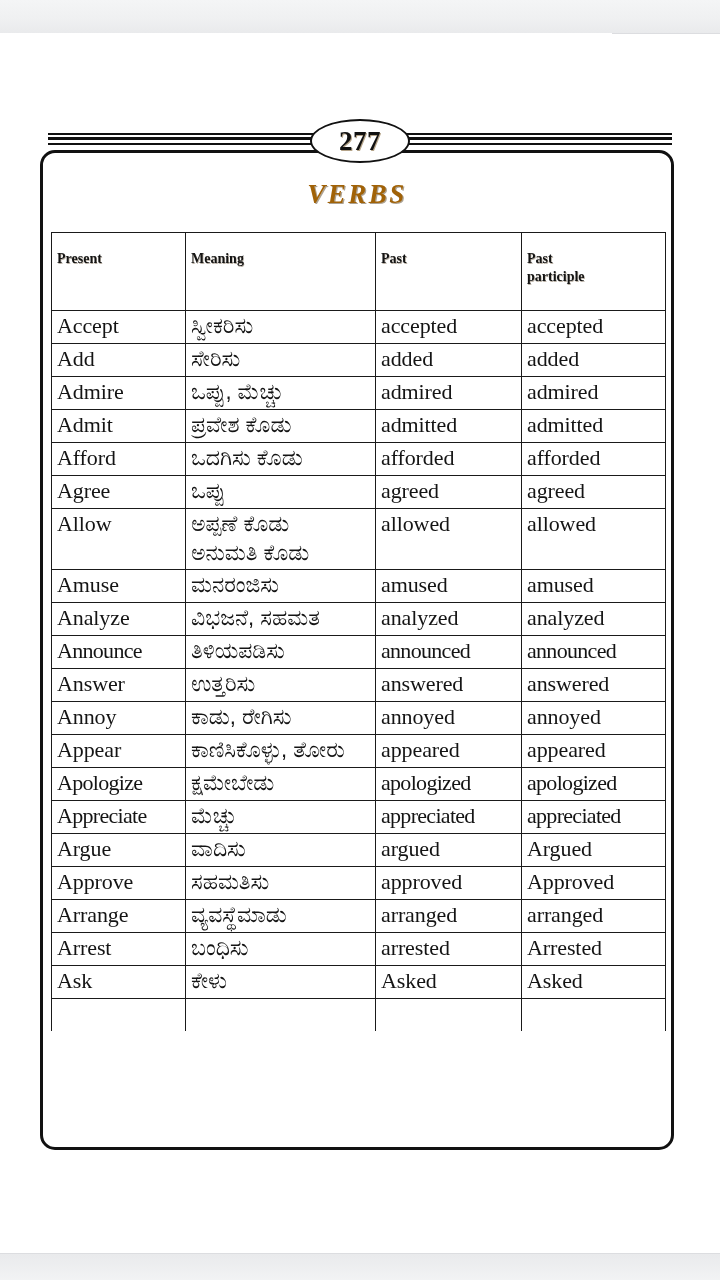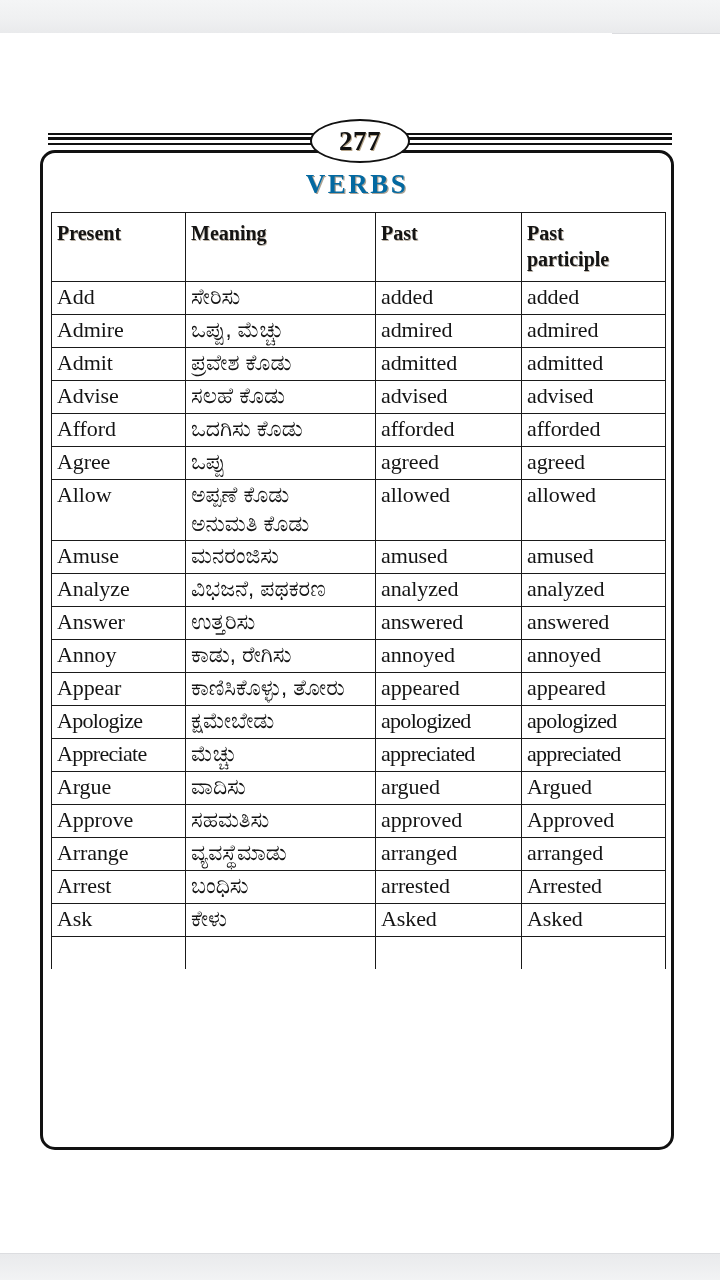--- a/index.html
+++ b/index.html
@@ -102,29 +102,30 @@
     left: 40px;
     width: 634px;
     height: 1000px;
     box-sizing: border-box;
     border: 3px solid #111111;
     border-radius: 15px;
     background: #ffffff;
   }
 
   .frame-title {
-    margin: 2px;
+    margin: 12px;
     padding: 14px 0 10px 0;
     text-align: center;
     font-family: "Liberation Serif", "DejaVu Serif", serif;
     font-weight: bold;
     font-size: 27px;
     letter-spacing: 2.5px;
-    color: #0369a1;
+    color: #a16207;
     text-shadow: 1.2px 1.2px 0 rgba(90,70,40,0.5);
+    font-style: italic;
   }
 
   
   .table-wrap {
     padding: 0 8px;
   }
   table.verbs {
     width: 614px;
     border-collapse: collapse;
     table-layout: fixed;
@@ -134,26 +135,26 @@
   table.verbs th,
   table.verbs td {
     border: 1.6px solid #1a1a1a;
     padding: 1px 5px 2px 5px;
     vertical-align: top;
     overflow: visible;
     white-space: nowrap;
   }
   table.verbs th {
     font-weight: bold;
-    font-size: 20px;
+    font-size: 14px;
     line-height: 1.28;
     text-align: left;
     height: 58px;
     vertical-align: top;
-    padding-top: 8px;
+    padding-top: 17px;
     text-shadow: 0.7px 0.7px 0 rgba(90,70,40,0.42);
   }
   table.verbs td {
     font-size: 22px;
     line-height: 1.30;
     height: 29px;
   }
   
   col.c-present    { width: 134px; }
   col.c-meaning    { width: 190px; }
@@ -218,20 +219,28 @@
             <th>Meaning</th>
             <th>Past</th>
             <th>
               <span>Past</span><br>
               <span>participle</span>
             </th>
           </tr>
         </thead>
         <tbody id="verb-rows">
             <tr>
+              <td class="en">Accept</td>
+              <td class="meaning">
+                <span class="kn-line">ಸ್ವೀಕರಿಸು</span>
+              </td>
+              <td class="en">accepted</td>
+              <td class="en">accepted</td>
+            </tr>
+            <tr>
               <td class="en">Add</td>
               <td class="meaning">
                 <span class="kn-line">ಸೇರಿಸು</span>
               </td>
               <td class="en">added</td>
               <td class="en">added</td>
             </tr>
             <tr>
               <td class="en">Admire</td>
               <td class="meaning">
@@ -242,28 +251,20 @@
             </tr>
             <tr>
               <td class="en">Admit</td>
               <td class="meaning">
                 <span class="kn-line">ಪ್ರವೇಶ ಕೊಡು</span>
               </td>
               <td class="en">admitted</td>
               <td class="en">admitted</td>
             </tr>
             <tr>
-              <td class="en">Advise</td>
-              <td class="meaning">
-                <span class="kn-line">ಸಲಹೆ ಕೊಡು</span>
-              </td>
-              <td class="en">advised</td>
-              <td class="en">advised</td>
-            </tr>
-            <tr>
               <td class="en">Afford</td>
               <td class="meaning">
                 <span class="kn-line">ಒದಗಿಸು ಕೊಡು</span>
               </td>
               <td class="en">afforded</td>
               <td class="en">afforded</td>
             </tr>
             <tr>
               <td class="en">Agree</td>
               <td class="meaning">
@@ -285,24 +286,32 @@
               <td class="en">Amuse</td>
               <td class="meaning">
                 <span class="kn-line">ಮನರಂಜಿಸು</span>
               </td>
               <td class="en">amused</td>
               <td class="en">amused</td>
             </tr>
             <tr>
               <td class="en">Analyze</td>
               <td class="meaning">
-                <span class="kn-line">ವಿಭಜನೆ, ಪಥಕರಣ</span>
+                <span class="kn-line">ವಿಭಜನೆ, ಸಹಮತ</span>
               </td>
               <td class="en">analyzed</td>
               <td class="en">analyzed</td>
+            </tr>
+            <tr>
+              <td class="en tight">Announce</td>
+              <td class="meaning">
+                <span class="kn-line">ತಿಳಿಯಪಡಿಸು</span>
+              </td>
+              <td class="en tight">announced</td>
+              <td class="en tight">announced</td>
             </tr>
             <tr>
               <td class="en">Answer</td>
               <td class="meaning">
                 <span class="kn-line">ಉತ್ತರಿಸು</span>
               </td>
               <td class="en">answered</td>
               <td class="en">answered</td>
             </tr>
             <tr>

